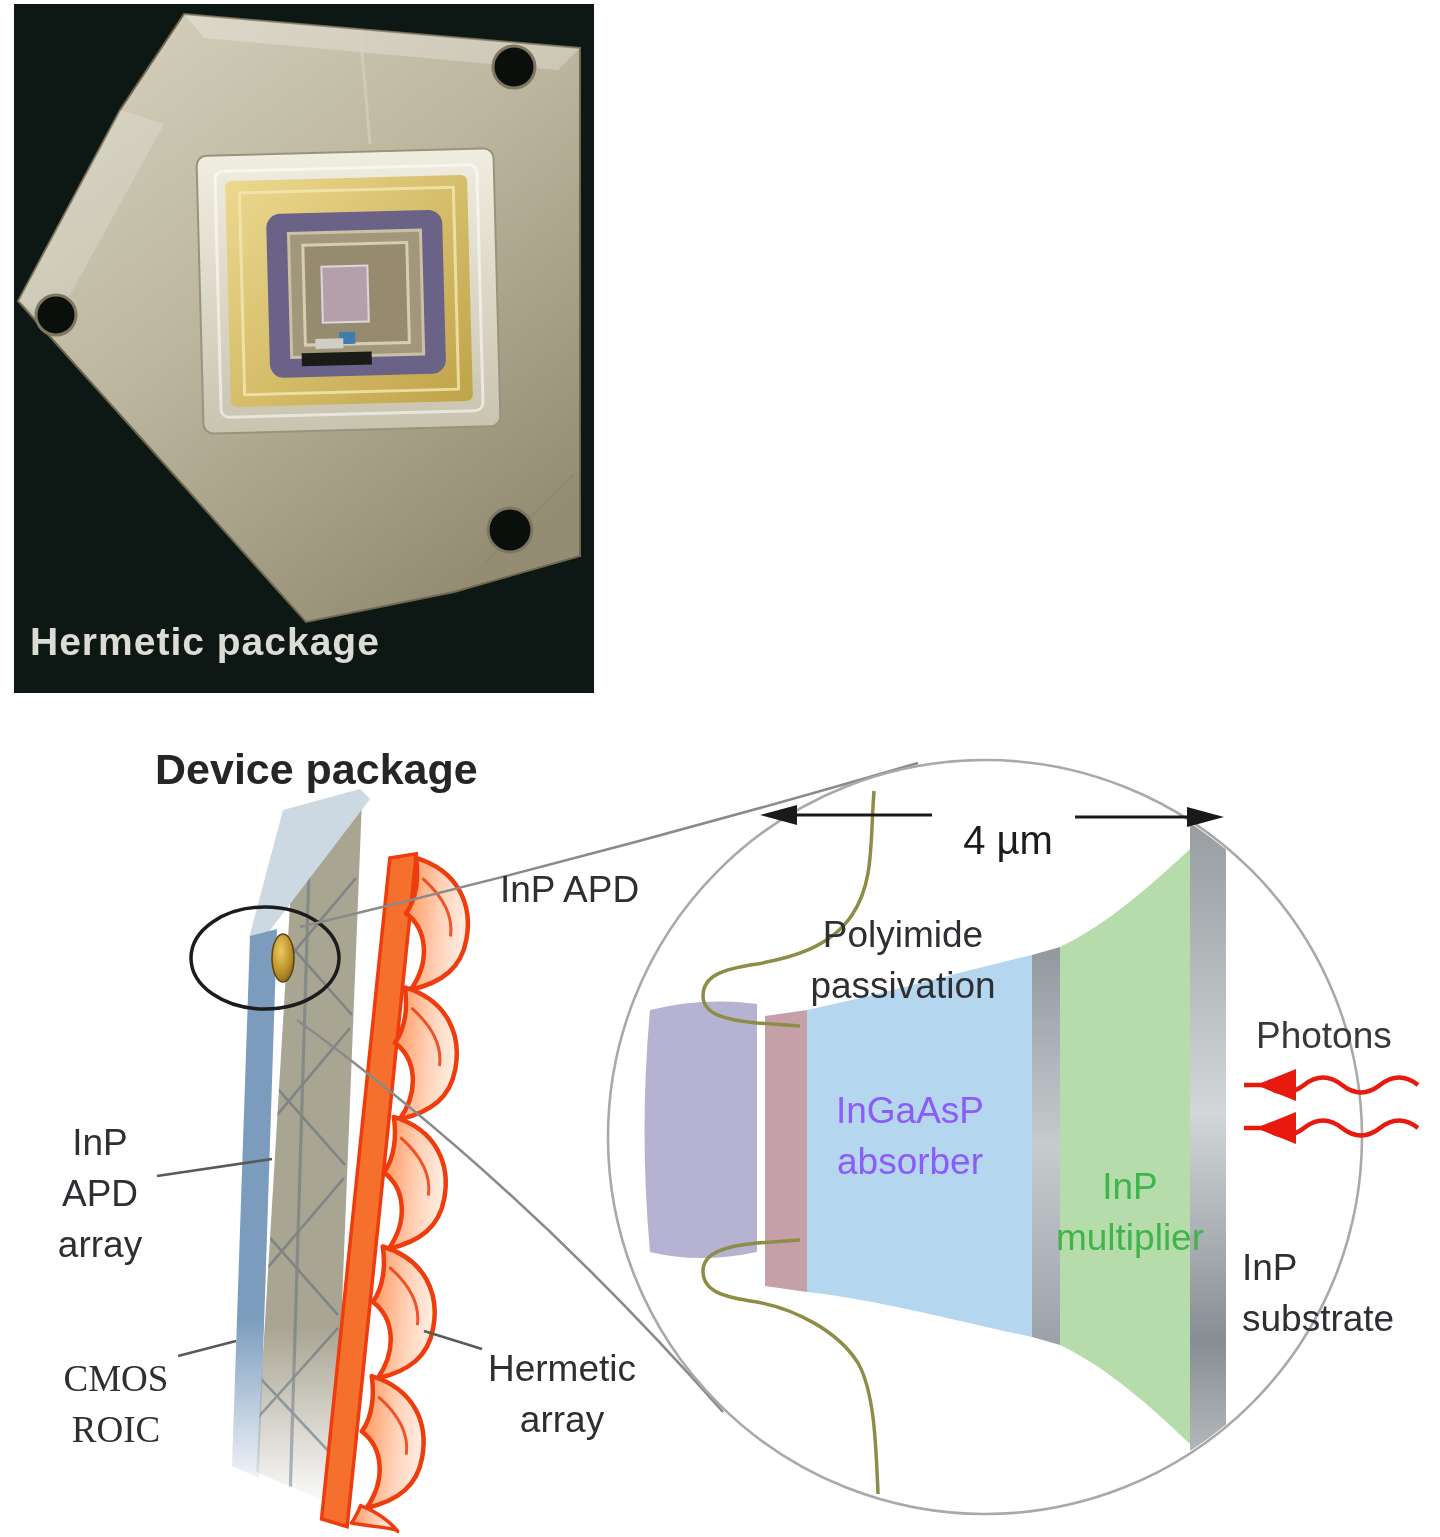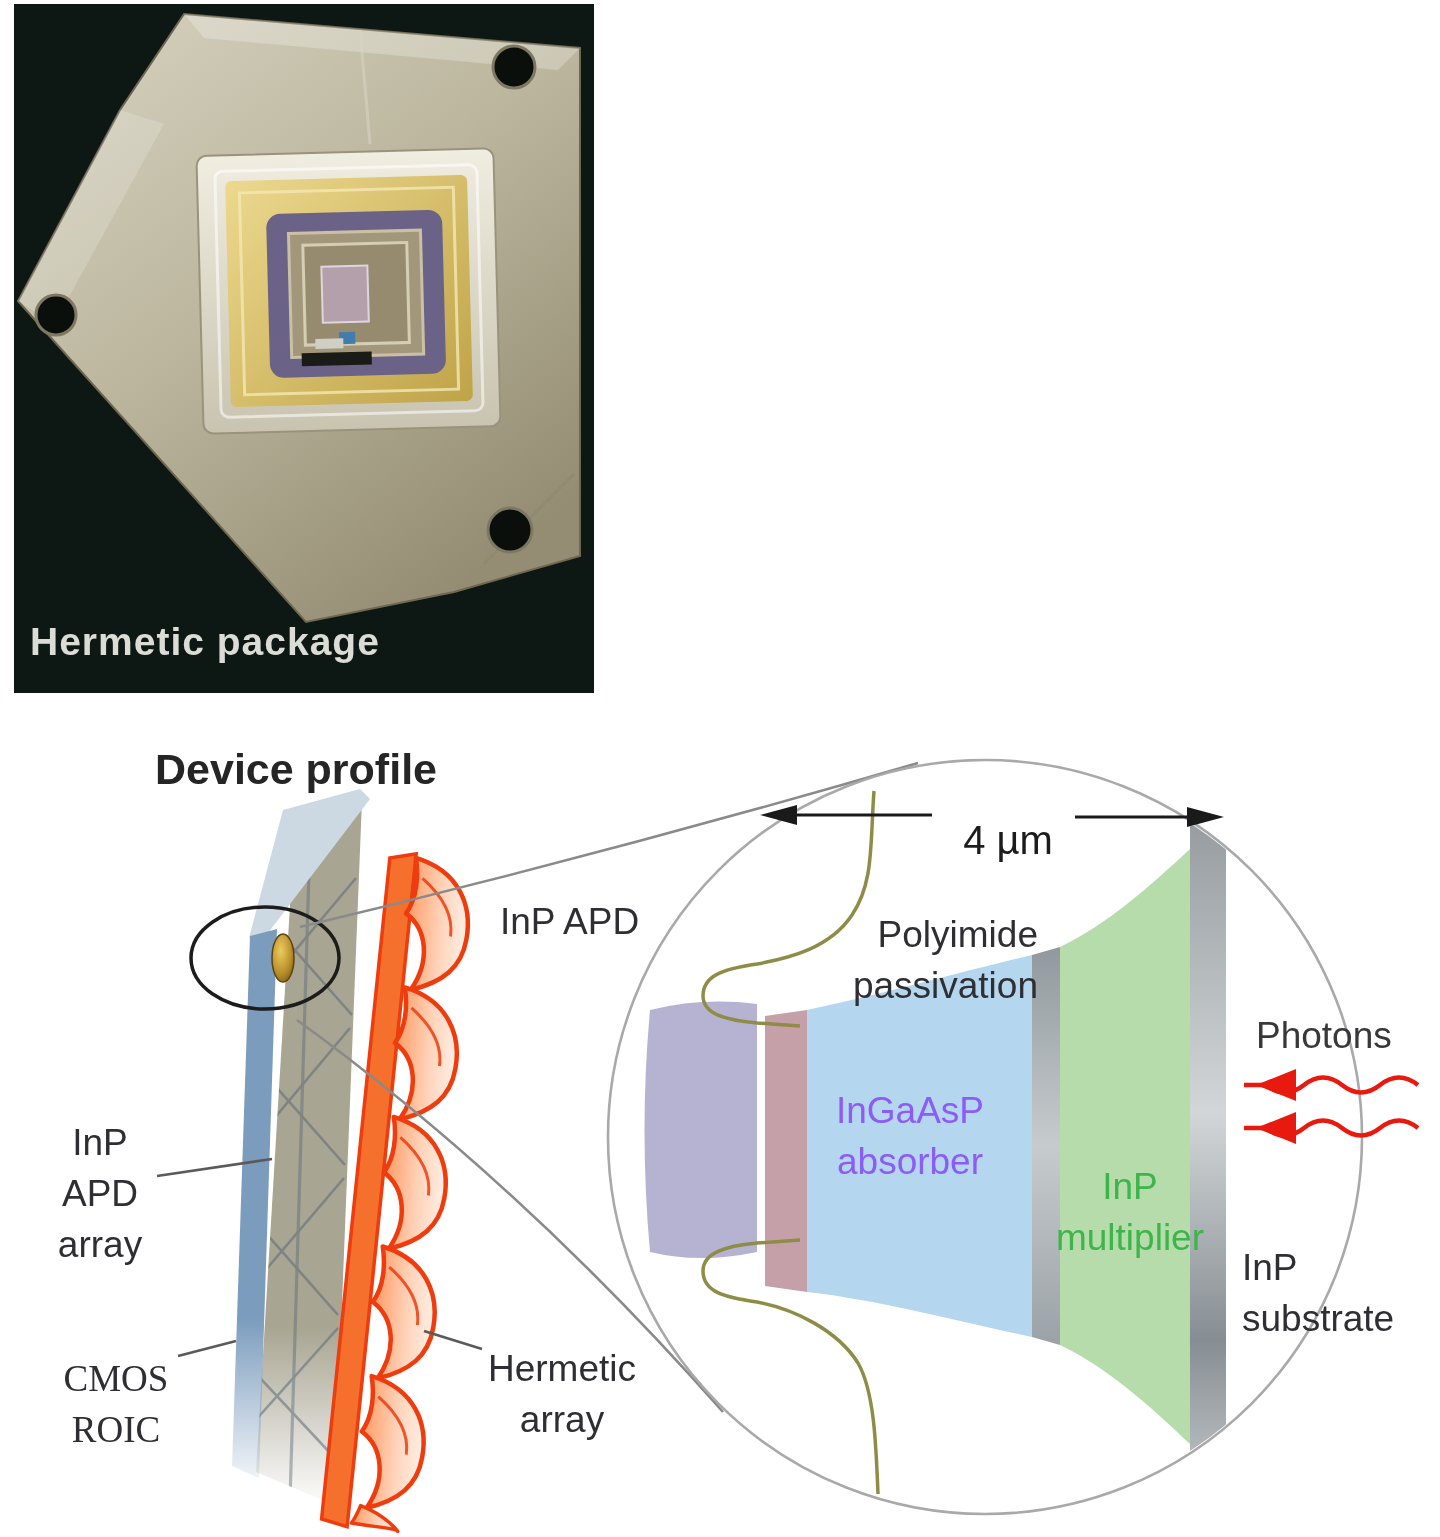--- a/index.html
+++ b/index.html
@@ -12,22 +12,22 @@
   .photo-caption{left:16px;top:616px;font-size:39px;font-weight:bold;
      color:#dcdcd6;letter-spacing:1px;white-space:pre;}
   
   .fig-title{left:155px;top:745px;font-size:43px;font-weight:bold;color:#252525;white-space:pre;}
   
   .lbl{font-size:37px;color:#2f2f33;line-height:1.38;white-space:pre-line;}
   .center{text-align:center;margin-top:21px;}
   #lbl-apd-array{left:35px;top:1096px;width:130px;}
   #lbl-cmos-roic{left:41px;top:1332px;width:150px;font-family:Liberation Serif, serif;}
   #lbl-lenslet{left:478px;top:1322px;width:168px;}
-  #lbl-inp-apd{left:500px;top:864px;width:200px;white-space:pre;margin-top:32px;}
-  #lbl-polyimide{left:768px;top:888px;width:270px;text-align:right;}
+  #lbl-inp-apd{left:500px;top:864px;width:200px;white-space:pre;}
+  #lbl-polyimide{left:768px;top:888px;width:270px;}
   #lbl-absorber{left:795px;top:1064px;width:230px;color:#8b5cf6;}
   #lbl-multiplier{left:1032px;top:1140px;width:196px;color:#3db54a;}
   #lbl-photons{left:1256px;top:1010px;width:200px;white-space:pre;color:#38383a;}
   #lbl-substrate{left:1242px;top:1242px;width:200px;}
   #lbl-dim{left:938px;top:792px;width:140px;font-size:40px;color:#1c1c1c;}
   svg{display:block;}
 </style>
 </head>
 <body>
 
@@ -191,21 +191,21 @@
       <rect x="290" y="240" width="104" height="100" fill="#968b6f" stroke="#d5cdb4" stroke-width="3"></rect>
       <rect x="308" y="262" width="46" height="56" fill="#b4a0aa" stroke="#ded6dc" stroke-width="2"></rect>
       <rect x="324" y="328" width="16" height="12" fill="#3e7dad"></rect>
       <rect x="286" y="348" width="70" height="13" fill="#1a1a16"></rect>
       <rect x="300" y="334" width="28" height="10" fill="#cfcfc6"></rect>
     </g>
   </svg>
   <div class="abs photo-caption">Hermetic package</div>
 </div>
 
-<div class="abs fig-title">Device profile</div>
+<div class="abs fig-title">Device package</div>
 
 <div id="lbl-apd-array" class="abs lbl center">InP
 APD
 array</div>
 <div id="lbl-cmos-roic" class="abs lbl center">CMOS
 ROIC</div>
 <div id="lbl-lenslet" class="abs lbl center">Hermetic
 array</div>
 
 <div id="lbl-inp-apd" class="abs lbl">InP APD</div>

